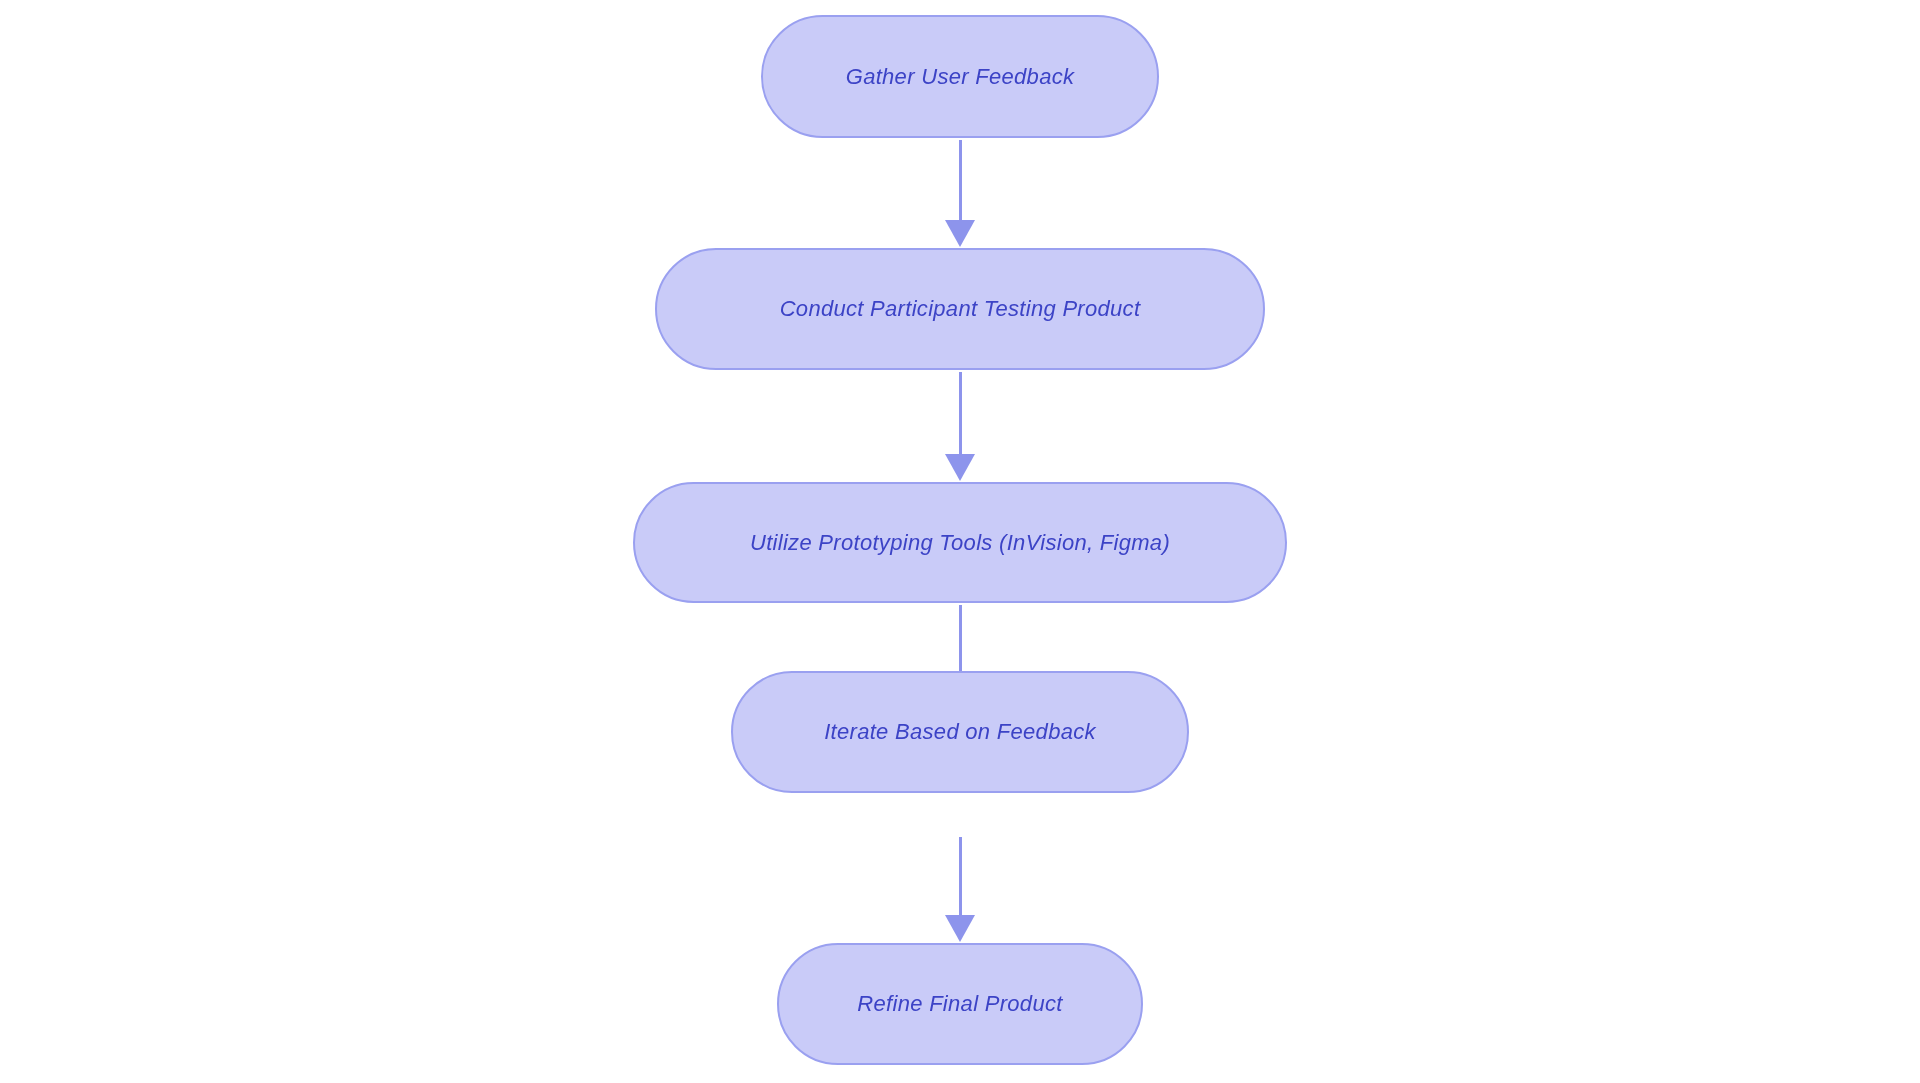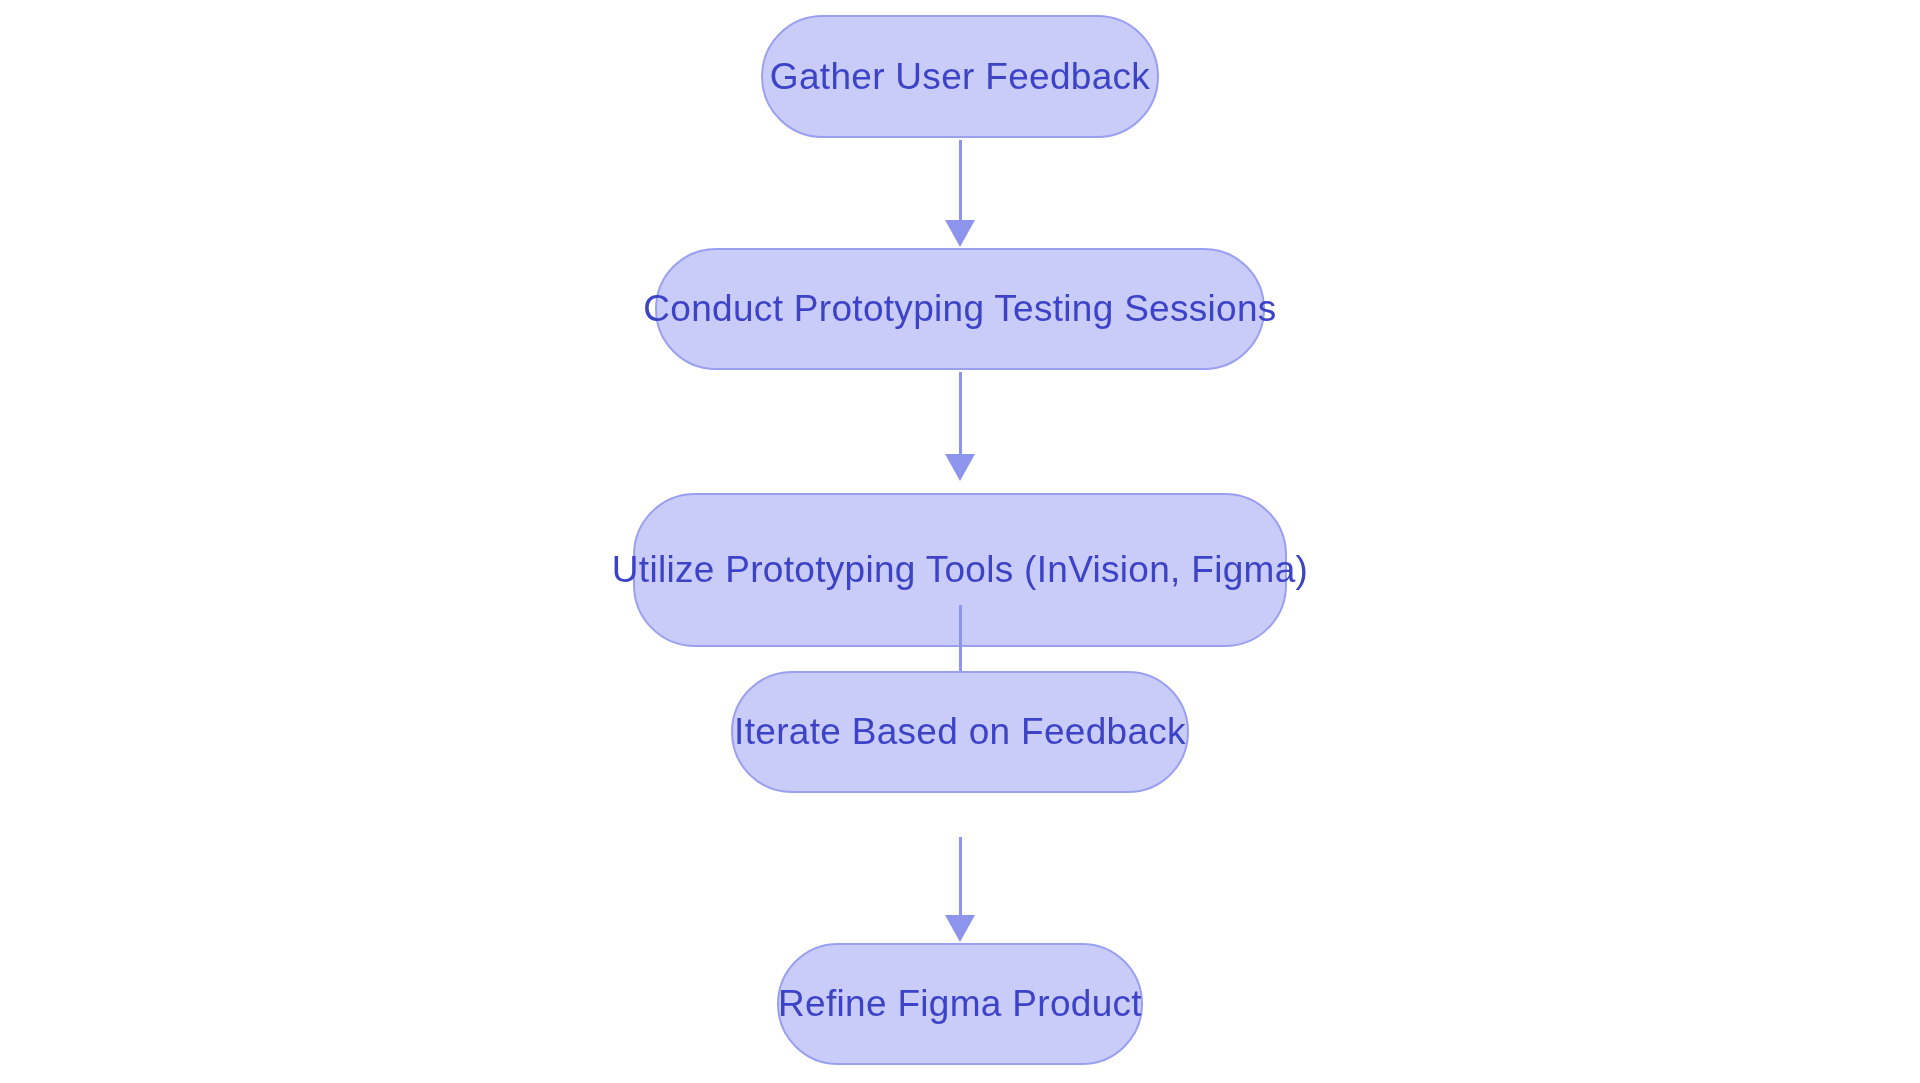--- a/index.html
+++ b/index.html
@@ -27,29 +27,30 @@
     position: absolute;
     display: flex;
     align-items: center;
     justify-content: center;
     background: var(--node-fill);
     border: 2px solid var(--node-border);
     border-radius: 62px;
   }
   .node-label {
     color: var(--node-text);
-    font-size: 37px;
+    font-size: 22px;
     font-weight: 400;
     letter-spacing: 0.3px;
     white-space: nowrap;
     text-align: left;
+    font-style: italic;
   }
   .node-0 { left: 761px; top: 15px;  width: 398px; height: 123px; }
   .node-1 { left: 655px; top: 248px; width: 610px; height: 122px; }
-  .node-2 { left: 633px; top: 493px; width: 654px; height: 154px; }
+  .node-2 { left: 633px; top: 482px; width: 654px; height: 121px; }
   .node-3 { left: 731px; top: 671px; width: 458px; height: 122px; }
   .node-4 { left: 777px; top: 943px; width: 366px; height: 122px; }
 
   .connector {
     position: absolute;
     left: 944px;
     width: 32px;
   }
   .connector-0 { top: 140px; height: 107px; }
   .connector-1 { top: 372px; height: 109px; }
@@ -82,21 +83,21 @@
   <div class="node node-0">
     <span class="node-label">Gather User Feedback</span>
   </div>
 
   <div class="connector connector-0">
     <span class="line"></span>
     <span class="head"></span>
   </div>
 
   <div class="node node-1">
-    <span class="node-label">Conduct Prototyping Testing Sessions</span>
+    <span class="node-label">Conduct Participant Testing Product</span>
   </div>
 
   <div class="connector connector-1">
     <span class="line"></span>
     <span class="head"></span>
   </div>
 
   <div class="node node-2">
     <span class="node-label">Utilize Prototyping Tools (InVision, Figma)</span>
   </div>
@@ -109,16 +110,16 @@
   <div class="node node-3">
     <span class="node-label">Iterate Based on Feedback</span>
   </div>
 
   <div class="connector connector-3">
     <span class="line"></span>
     <span class="head"></span>
   </div>
 
   <div class="node node-4">
-    <span class="node-label">Refine Figma Product</span>
+    <span class="node-label">Refine Final Product</span>
   </div>
 
 </div>
 
 </body></html>

